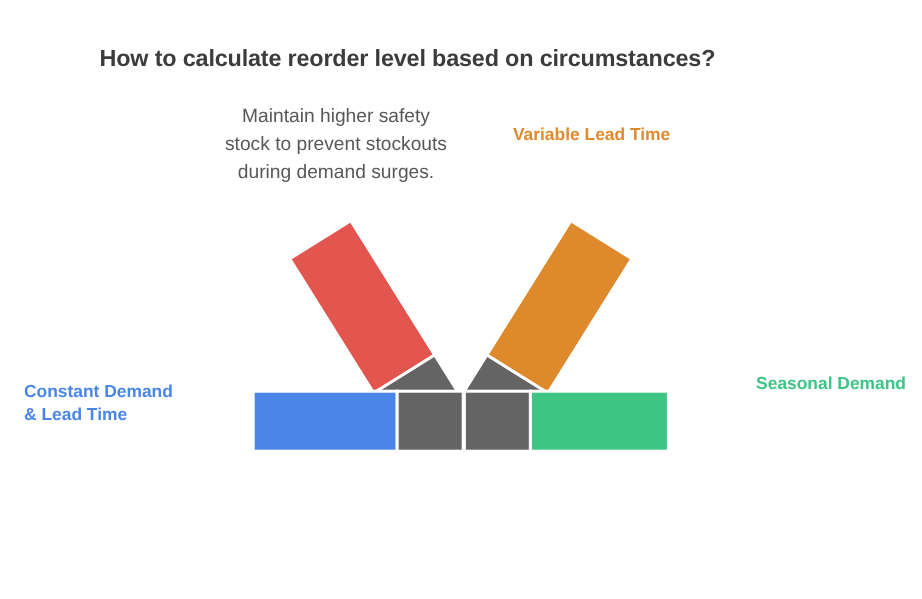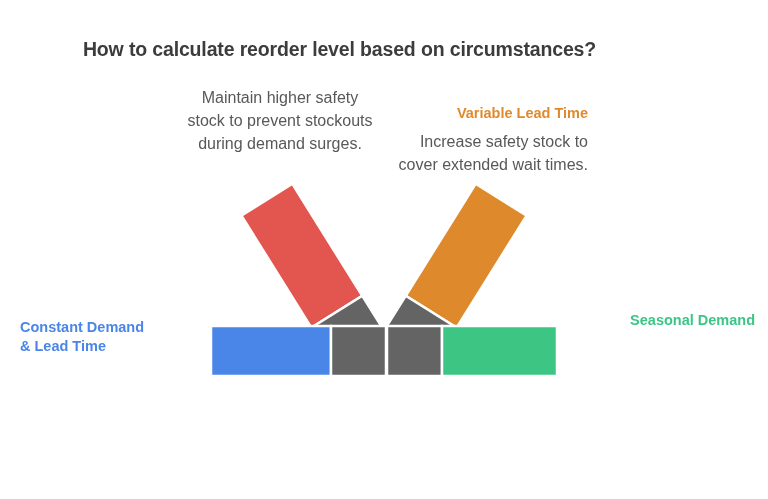--- a/index.html
+++ b/index.html
@@ -60,21 +60,21 @@
     width: 188px;
     text-align: center;
   }
   .annot-variable-demand .annot-heading { color: #EC5A52; }
 
   
   .annot-variable-lead-time {
     left: 398px;
     top: 104px;
     width: 190px;
-    text-align: right;
+    text-align: center;
   }
   .annot-variable-lead-time .annot-heading { color: #E08A2E; }
 
   
   .annot-constant {
     left: 20px;
     top: 318px;
     width: 171px;
     text-align: left;
   }
@@ -132,21 +132,20 @@
 
     </svg>
   </div>
 
   <div class="annot annot-variable-demand">
     <p class="annot-body">Maintain higher safety stock to prevent stockouts during demand surges.</p>
   </div>
 
   <div class="annot annot-variable-lead-time">
     <p class="annot-heading">Variable Lead Time</p>
-    <p class="annot-body">Increase safety stock to cover extended wait times.</p>
   </div>
 
   <div class="annot annot-constant">
     <p class="annot-heading">
       <span>Constant Demand</span><br>
       <span>&amp; Lead Time</span>
     </p>
   </div>
 
   <div class="annot annot-seasonal">

